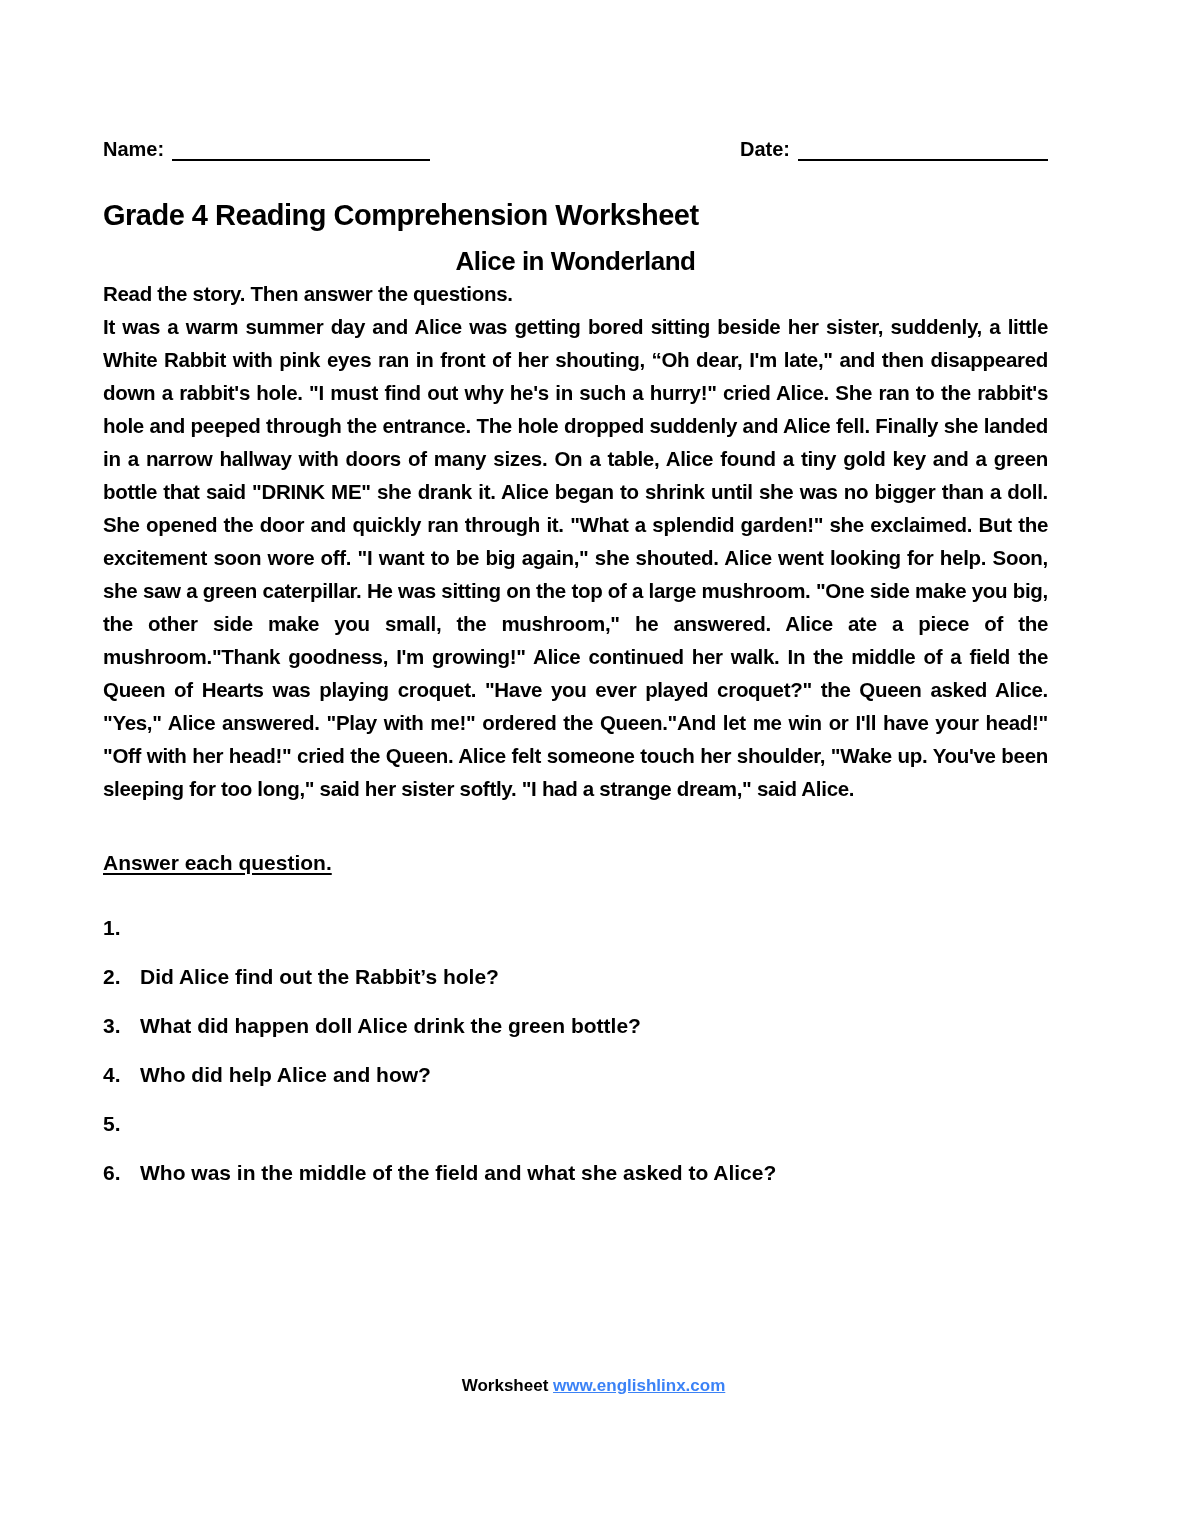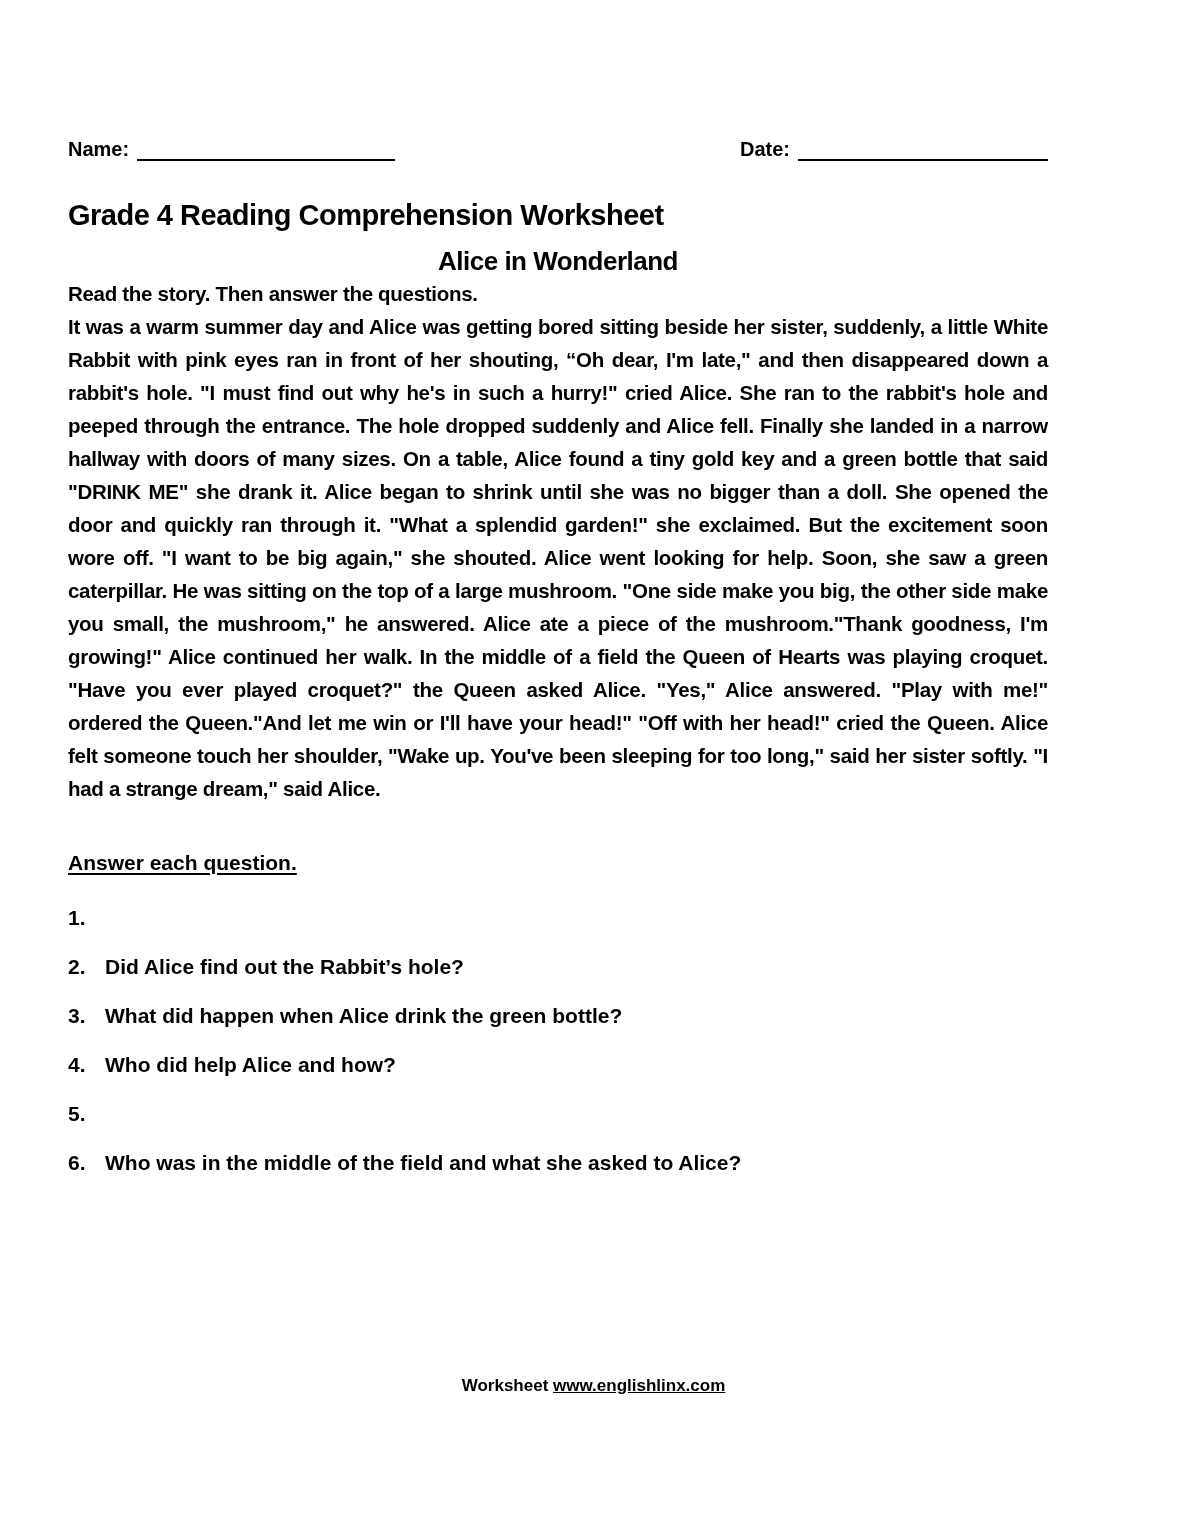--- a/index.html
+++ b/index.html
@@ -12,21 +12,21 @@
     width: 1187px;
     height: 1536px;
     background: #ffffff;
     color: #000000;
     font-family: "Liberation Sans", sans-serif;
     font-weight: bold;
     overflow: hidden;
     box-sizing: border-box;
   }
   .content {
-    padding: 138px 139px 0 68px; 
+    padding: 138px 139px 0 103px; 
   }
   
   .header-row {
     display: flex;
     justify-content: space-between;
     align-items: flex-end;
     font-size: 20px;
   }
   .blank-field {
     display: flex;
@@ -66,21 +66,21 @@
     text-align: justify;
   }
 
   .questions {
     margin-top: 46px;
     font-size: 21px;
   }
   .questions-heading {
     text-decoration: underline;
     text-underline-offset: 3px;
-    margin-bottom: 28px;
+    margin-bottom: 38px;
   }
   .question-item {
     display: flex;
     margin-bottom: 19px;
     line-height: 30px;
   }
   .question-number {
     width: 37px;
     flex: 0 0 37px;
   }
@@ -128,34 +128,34 @@
 
       <div class="question-item">
         <span class="question-number">1.</span>
       </div>
       <div class="question-item">
         <span class="question-number">2.</span>
         <span>Did Alice find out the Rabbit’s hole?</span>
       </div>
       <div class="question-item">
         <span class="question-number">3.</span>
-        <span>What did happen when Alice drink the green bottle?</span>
+        <span>What did happen doll Alice drink the green bottle?</span>
       </div>
       <div class="question-item">
         <span class="question-number">4.</span>
         <span>Who did help Alice and how?</span>
       </div>
       <div class="question-item">
         <span class="question-number">5.</span>
       </div>
       <div class="question-item">
         <span class="question-number">6.</span>
         <span>Who was in the middle of the field and what she asked to Alice?</span>
       </div>
     </div>
 
   </div>
 
   <div class="footer">
     <span>Worksheet</span>
-    <a href="#" style="color: #000000;">www.englishlinx.com</a>
+    <a href="#" style="color: #3b82f6;">www.englishlinx.com</a>
   </div>
 </div>
 
 </body></html>

